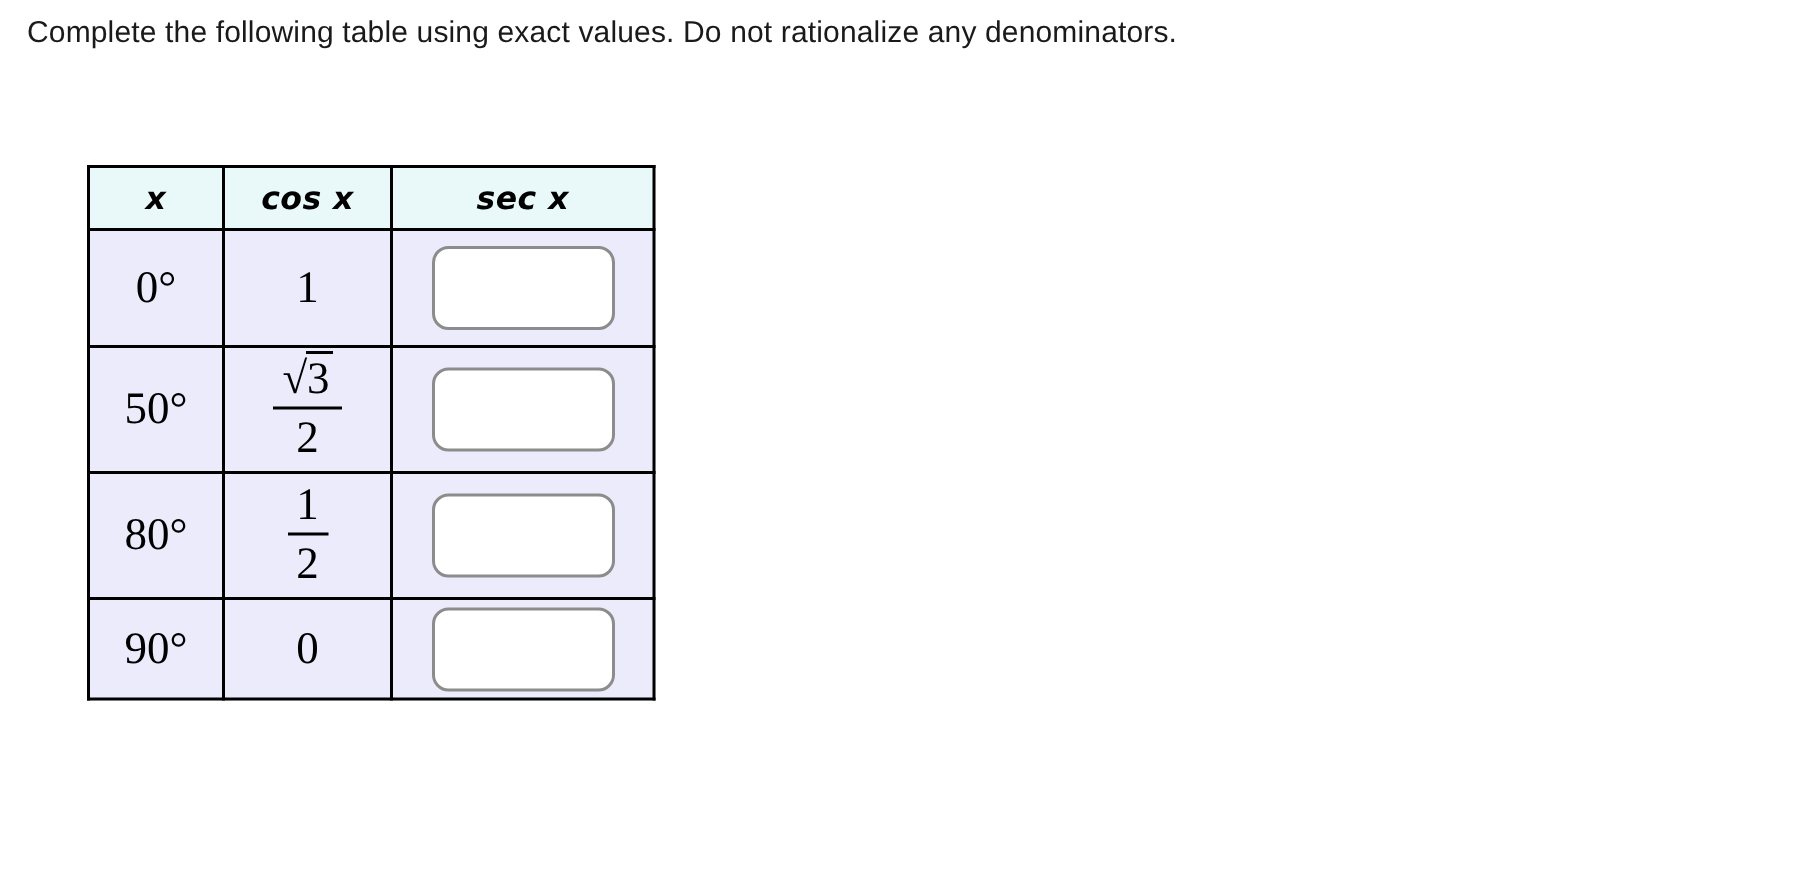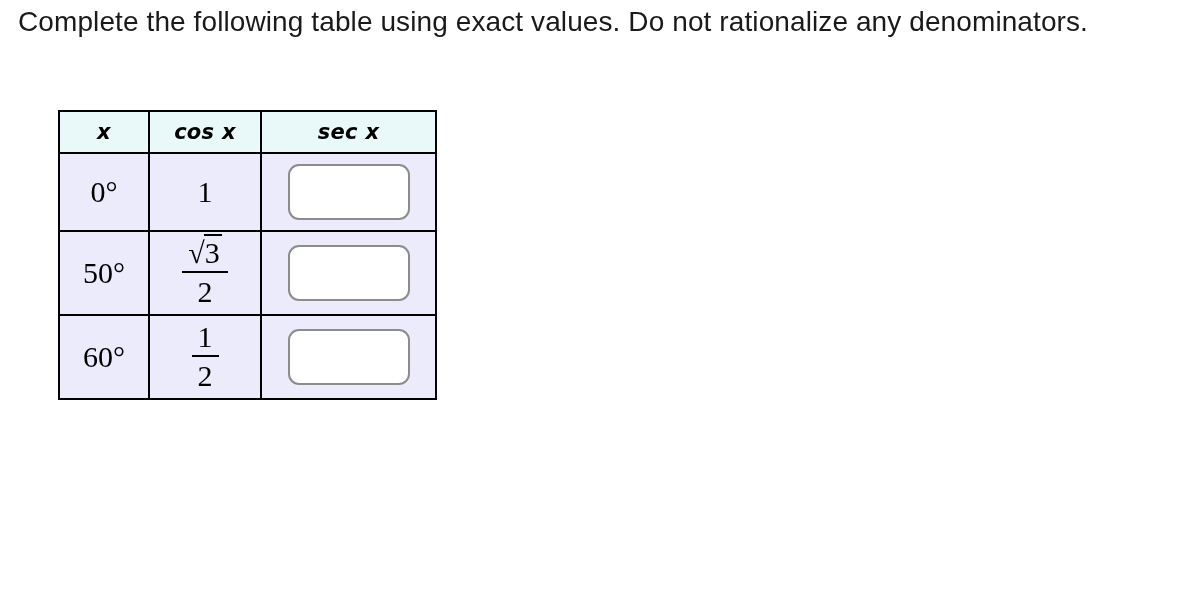--- a/index.html
+++ b/index.html
@@ -13,21 +13,21 @@
     overflow: hidden;
     font-family: "Liberation Sans", sans-serif;
     color: #000000;
     position: relative;
   }
 
   #prompt-text {
     position: absolute;
     left: 18px;
     top: 6px;
-    font-size: 28px;
+    font-size: 20px;
     line-height: 32px;
     letter-spacing: 0.1px;
     color: #1a1a1a;
     white-space: nowrap;
   }
 
   
   #value-table {
     position: absolute;
     left: 58px;
@@ -175,28 +175,37 @@
           <span class="den">2</span>
         </span>
       </td>
       <td class="box-cell">
         <input class="answer-box" type="text" value="" style="">
       </td>
     </tr>
 
 
     <tr class="r4">
-      <td class="angle">60°</td>
+      <td class="angle">80°</td>
       <td>
         <span class="frac">
           <span class="num">1</span>
           <span class="bar"></span>
           <span class="den">2</span>
         </span>
       </td>
       <td class="box-cell">
         <input class="answer-box" type="text" value="" style="">
       </td>
     </tr>
 
+    <tr class="r5">
+      <td class="angle">90°</td>
+      <td>
+        <span>0</span>
+      </td>
+      <td class="box-cell">
+        <input class="answer-box" type="text" value="" style="">
+      </td>
+    </tr>
 
   </tbody>
 </table>
 
 </body></html>

